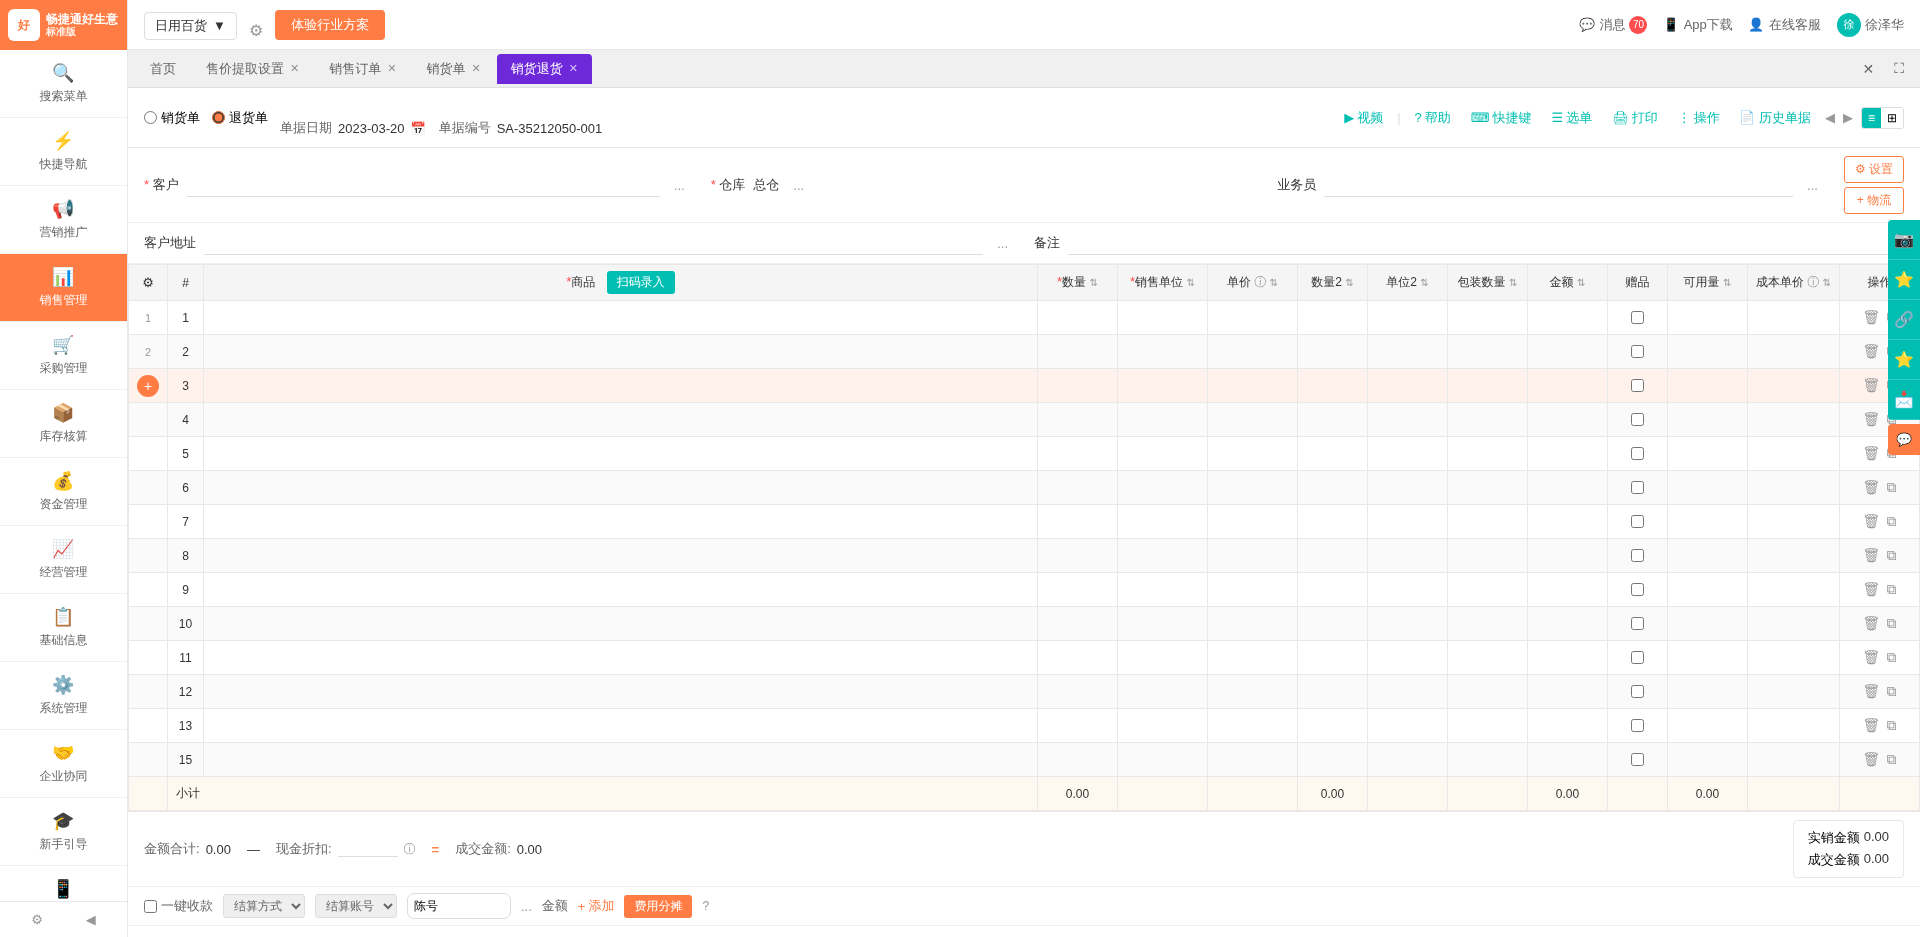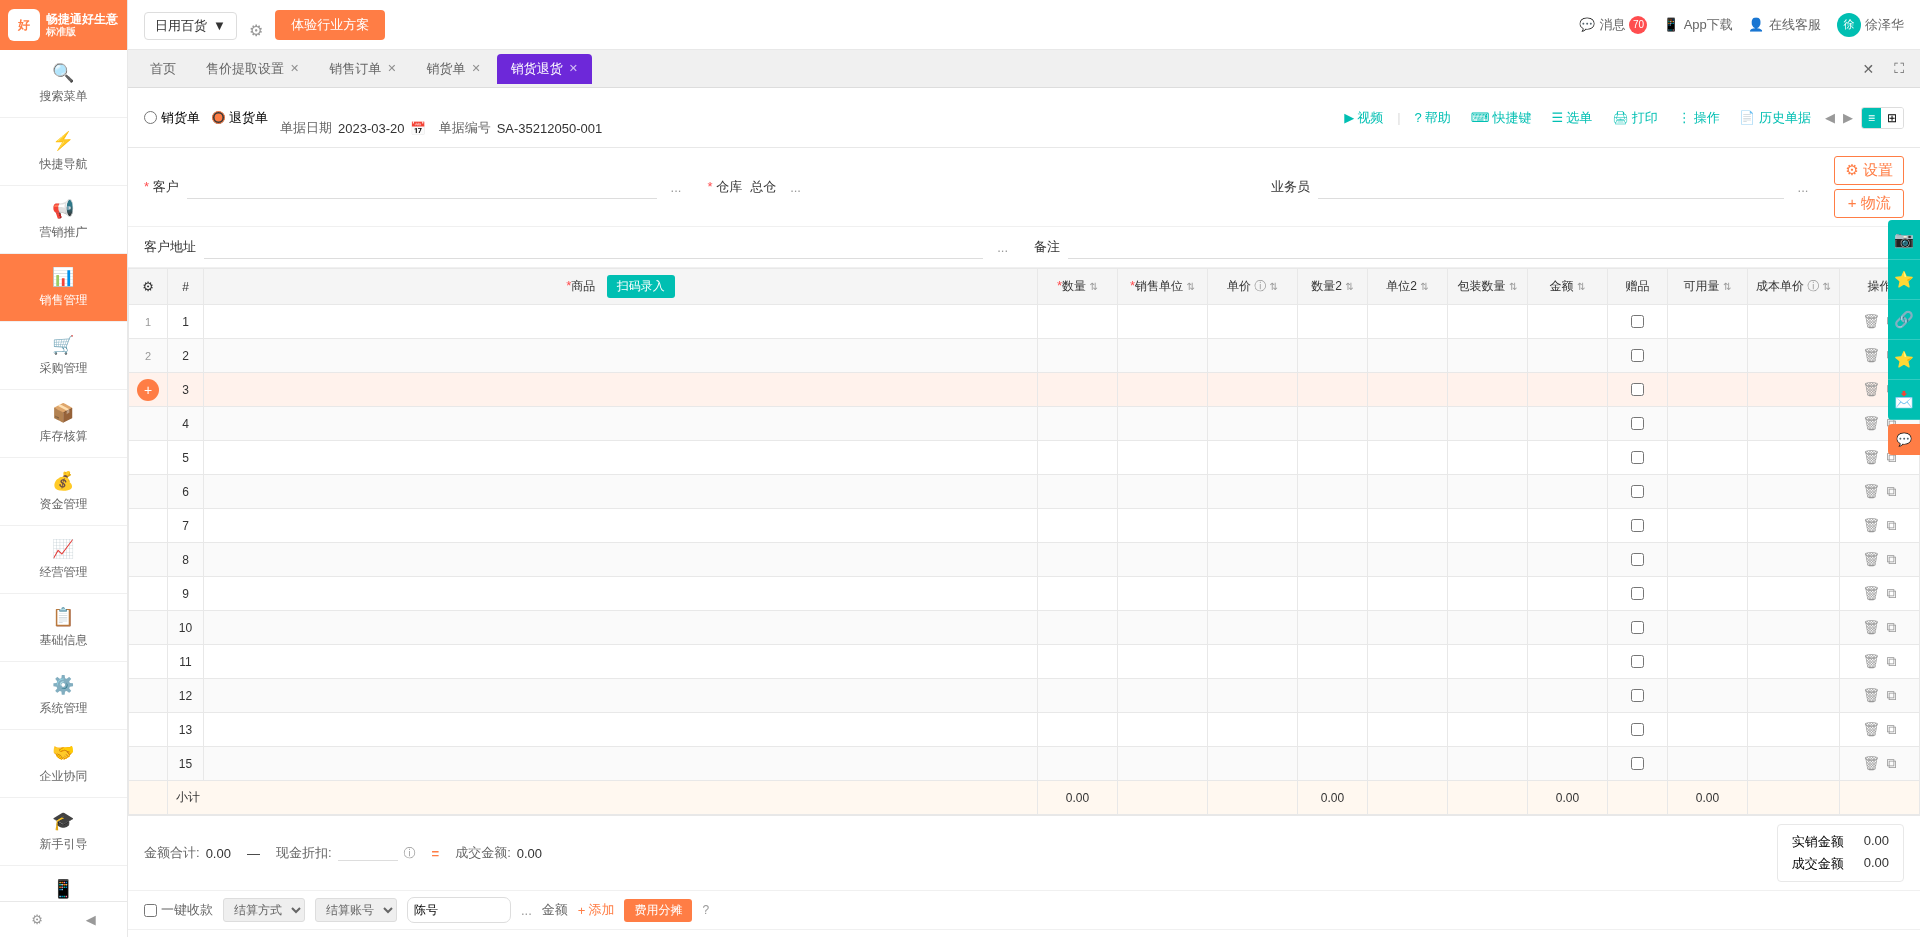--- a/index.html
+++ b/index.html
@@ -51,21 +51,21 @@
     .header-view-btn { padding: 3px 6px; cursor: pointer; background: #fff; border: none; font-size: 12px; }
     .header-view-btn.active { background: #00bfb2; color: #fff; }
 
     
     .form-row { display: flex; align-items: center; padding: 8px 16px; gap: 20px; border-bottom: 1px solid #f0f0f0; }
     .form-group { display: flex; align-items: center; gap: 8px; flex: 1; }
     .form-group label { color: #333; white-space: nowrap; }
     .form-input { flex: 1; border: none; border-bottom: 1px solid #ddd; padding: 4px 6px; outline: none; color: #333; background: transparent; }
     .form-dots { color: #999; cursor: pointer; padding: 0 6px; }
     .form-side-btns { display: flex; flex-direction: column; gap: 4px; }
-    .form-side-btn { background: #fff; border: 1px solid #ddd; border-radius: 3px; padding: 4px 10px; cursor: pointer; font-size: 15px; color: #666; white-space: nowrap; }
+    .form-side-btn { background: #fff; border: 1px solid #ddd; border-radius: 3px; padding: 4px 10px; cursor: pointer; font-size: 12px; color: #666; white-space: nowrap; }
     .form-side-btn.setting { color: #ff7d45; border-color: #ff7d45; }
     .form-side-btn.logistics { color: #ff7d45; border-color: #ff7d45; }
     .scan-btn { background: #00bfb2; color: #fff; border: none; border-radius: 3px; padding: 3px 10px; font-size: 12px; cursor: pointer; margin-left: 8px; }
 
     .data-table { width: 100%; border-collapse: collapse; }
     .data-table th { background: #f5f5f5; border: 1px solid #e8e8e8; padding: 6px 8px; text-align: center; color: #333; font-weight: normal; font-size: 12px; white-space: nowrap; position: sticky; top: 0; z-index: 1; }
     .data-table td { border: 1px solid #e8e8e8; padding: 5px 8px; text-align: center; color: #333; font-size: 12px; height: 34px; }
     .data-table tr:nth-child(even) { background: #fafafa; }
     .data-table tr.active-row { background: #fff2ec; }
     .data-table .row-num { color: #999; font-size: 11px; }
@@ -98,21 +98,21 @@
     .bottom-calc-item { display: flex; align-items: center; gap: 6px; color: #666; }
     .bottom-calc-value { color: #333; font-weight: 500; }
     .bottom-calc-eq { color: #ff7d45; font-weight: bold; }
     .bottom-calc-minus { color: #333; }
     .bottom-payment { display: flex; align-items: center; padding: 6px 16px; gap: 10px; border-bottom: 1px solid #f0f0f0; }
     .one-key-payment { display: flex; align-items: center; gap: 4px; color: #666; }
     .payment-select { border: 1px solid #ddd; border-radius: 3px; padding: 3px 6px; font-size: 12px; color: #666; }
     .payment-input { border: 1px solid #ddd; border-radius: 7px; padding: 5px 6px; width: 104px; font-size: 12px; }
     .add-expense-btn { display: flex; align-items: center; gap: 3px; color: #ff7d45; cursor: pointer; font-size: 12px; }
     .expense-split-btn { background: #ff7d45; color: #fff; border: none; border-radius: 3px; padding: 3px 10px; font-size: 12px; cursor: pointer; }
-    .right-summary-row { display: flex; justify-content: space-between; gap: 20px; padding: 2px 0; }
+    .right-summary-row { display: flex; justify-content: space-between; gap: 4px; padding: 2px 0; }
     .right-summary-value { color: #333; font-weight: 500; }
     .right-floating-item { padding: 10px 6px; color: #fff; cursor: pointer; font-size: 16px; text-align: center; border-bottom: 1px solid rgba(255,255,255,0.2); }
 
     .tab-window-btns { margin-left: auto; display: flex; gap: 4px; }
     .tab-win-btn { padding: 2px 8px; border: none; background: none; cursor: pointer; color: #666; font-size: 14px; }
 
     .info-circle { color: #999; font-size: 12px; cursor: pointer; }
   </style>
 </head>
 <body>

